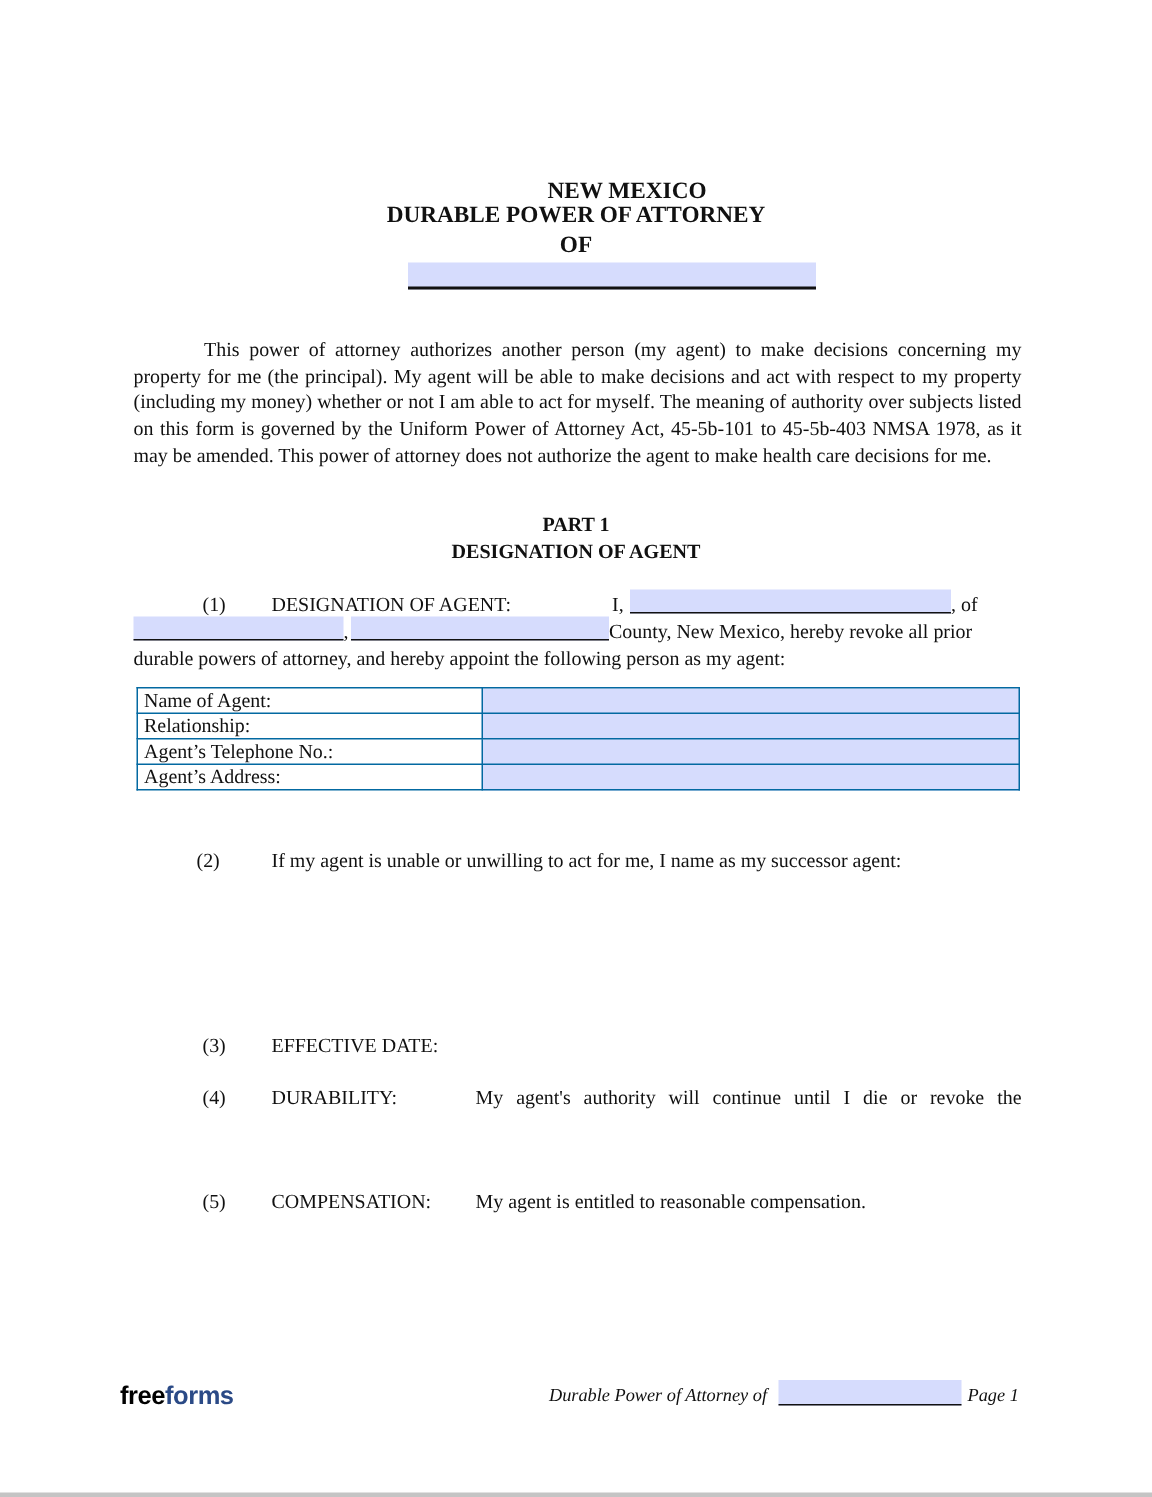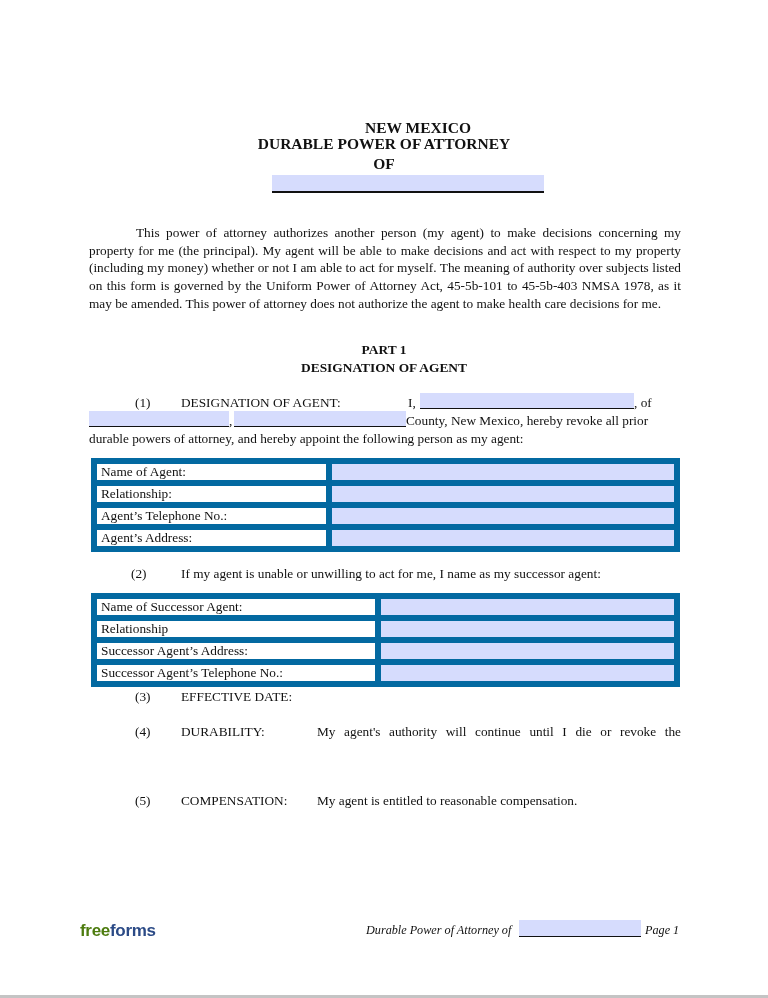--- a/index.html
+++ b/index.html
@@ -11,24 +11,24 @@
   .bottom-border { position:absolute; left:0; top:995px; width:768px; height:3px; background:#c4c4c4; }
   .title { position:absolute; left:0; width:768px; text-align:center; font-weight:bold; font-size:15.5px; line-height:19px; }
   .field { background:#d6dcfd; }
   .title-field { position:absolute; left:272px; top:175px; width:272px; height:16px; border-bottom:2px solid #111; }
   .para { position:absolute; left:89px; width:592px; font-size:13.3px; line-height:17.7px; text-align:justify; }
   .para .indent { display:inline-block; width:47px; }
   .center-bold { position:absolute; left:0; width:768px; text-align:center; font-weight:bold; font-size:13.4px; line-height:17.5px; }
   .line { position:absolute; font-size:13.3px; line-height:17px; white-space:nowrap; }
   .inline-field { position:absolute; height:15px; border-bottom:1px solid #111; }
   table.form { position:absolute; border-collapse:collapse; font-size:13.3px; }
-  table.form td { border:6px solid #0369a1; height:16px; padding:0 4px; line-height:16px; white-space:nowrap; }
+  table.form td { border:1px solid #0369a1; height:16px; padding:0 4px; line-height:16px; white-space:nowrap; }
   table.form td.val { background:#d6dcfd; padding:0; }
   .footer-logo { position:absolute; left:80px; top:921px; font-family:"Liberation Sans", "DejaVu Sans", sans-serif; font-weight:bold; font-size:17px; letter-spacing:-0.3px; }
-  .footer-logo .free { color:#4d7c0f; }
+  .footer-logo .free { color:#000000; }
   .footer-logo .forms { color:#2b4a86; }
   .footer-text { position:absolute; top:923px; font-style:italic; font-size:12.2px; white-space:nowrap; }
   .footer-field { position:absolute; left:519px; top:920px; width:122px; height:16px; border-bottom:1px solid #111; }
 </style>
 </head>
 <body>
 
 <div class="page">
 
   <div class="title" style="top:118px;padding-left:34px;">NEW MEXICO</div>
@@ -70,40 +70,20 @@
     <tr>
       <td>Agent’s Address:</td>
       <td class="val"></td>
     </tr>
   </tbody>
     </table>
 
   <div class="line" style="left:131px; top:565px;">(2)</div>
   <div class="line" style="left:181px; top:565px;">If my agent is unable or unwilling to act for me, I name as my successor agent:</div>
 
-  <table class="form" style="left:91px; top:593px; width:589px;">
-    <tbody>
-        <tr>
-      <td style="width:270px;">Name of Successor Agent:</td>
-      <td class="val"></td>
-    </tr>
-    <tr>
-      <td>Relationship</td>
-      <td class="val"></td>
-    </tr>
-    <tr>
-      <td>Successor Agent’s Address:</td>
-      <td class="val"></td>
-    </tr>
-    <tr>
-      <td>Successor Agent’s Telephone No.:</td>
-      <td class="val"></td>
-    </tr>
-  </tbody>
-    </table>
 
   <div class="line" style="left:135px; top:688px;">(3)</div>
   <div class="line" style="left:181px; top:688px;">EFFECTIVE DATE:</div>
 
   <div class="line" style="left:135px; top:723px;">(4)</div>
   <div class="line" style="left:181px; top:723px;">DURABILITY:</div>
   <div class="line" style="left:317px; top:723px; width:364px; text-align:justify; text-align-last:justify;">My agent's authority will continue until I die or revoke the</div>
 
   <div class="line" style="left:135px; top:792px;">(5)</div>
   <div class="line" style="left:181px; top:792px;">COMPENSATION:</div>

